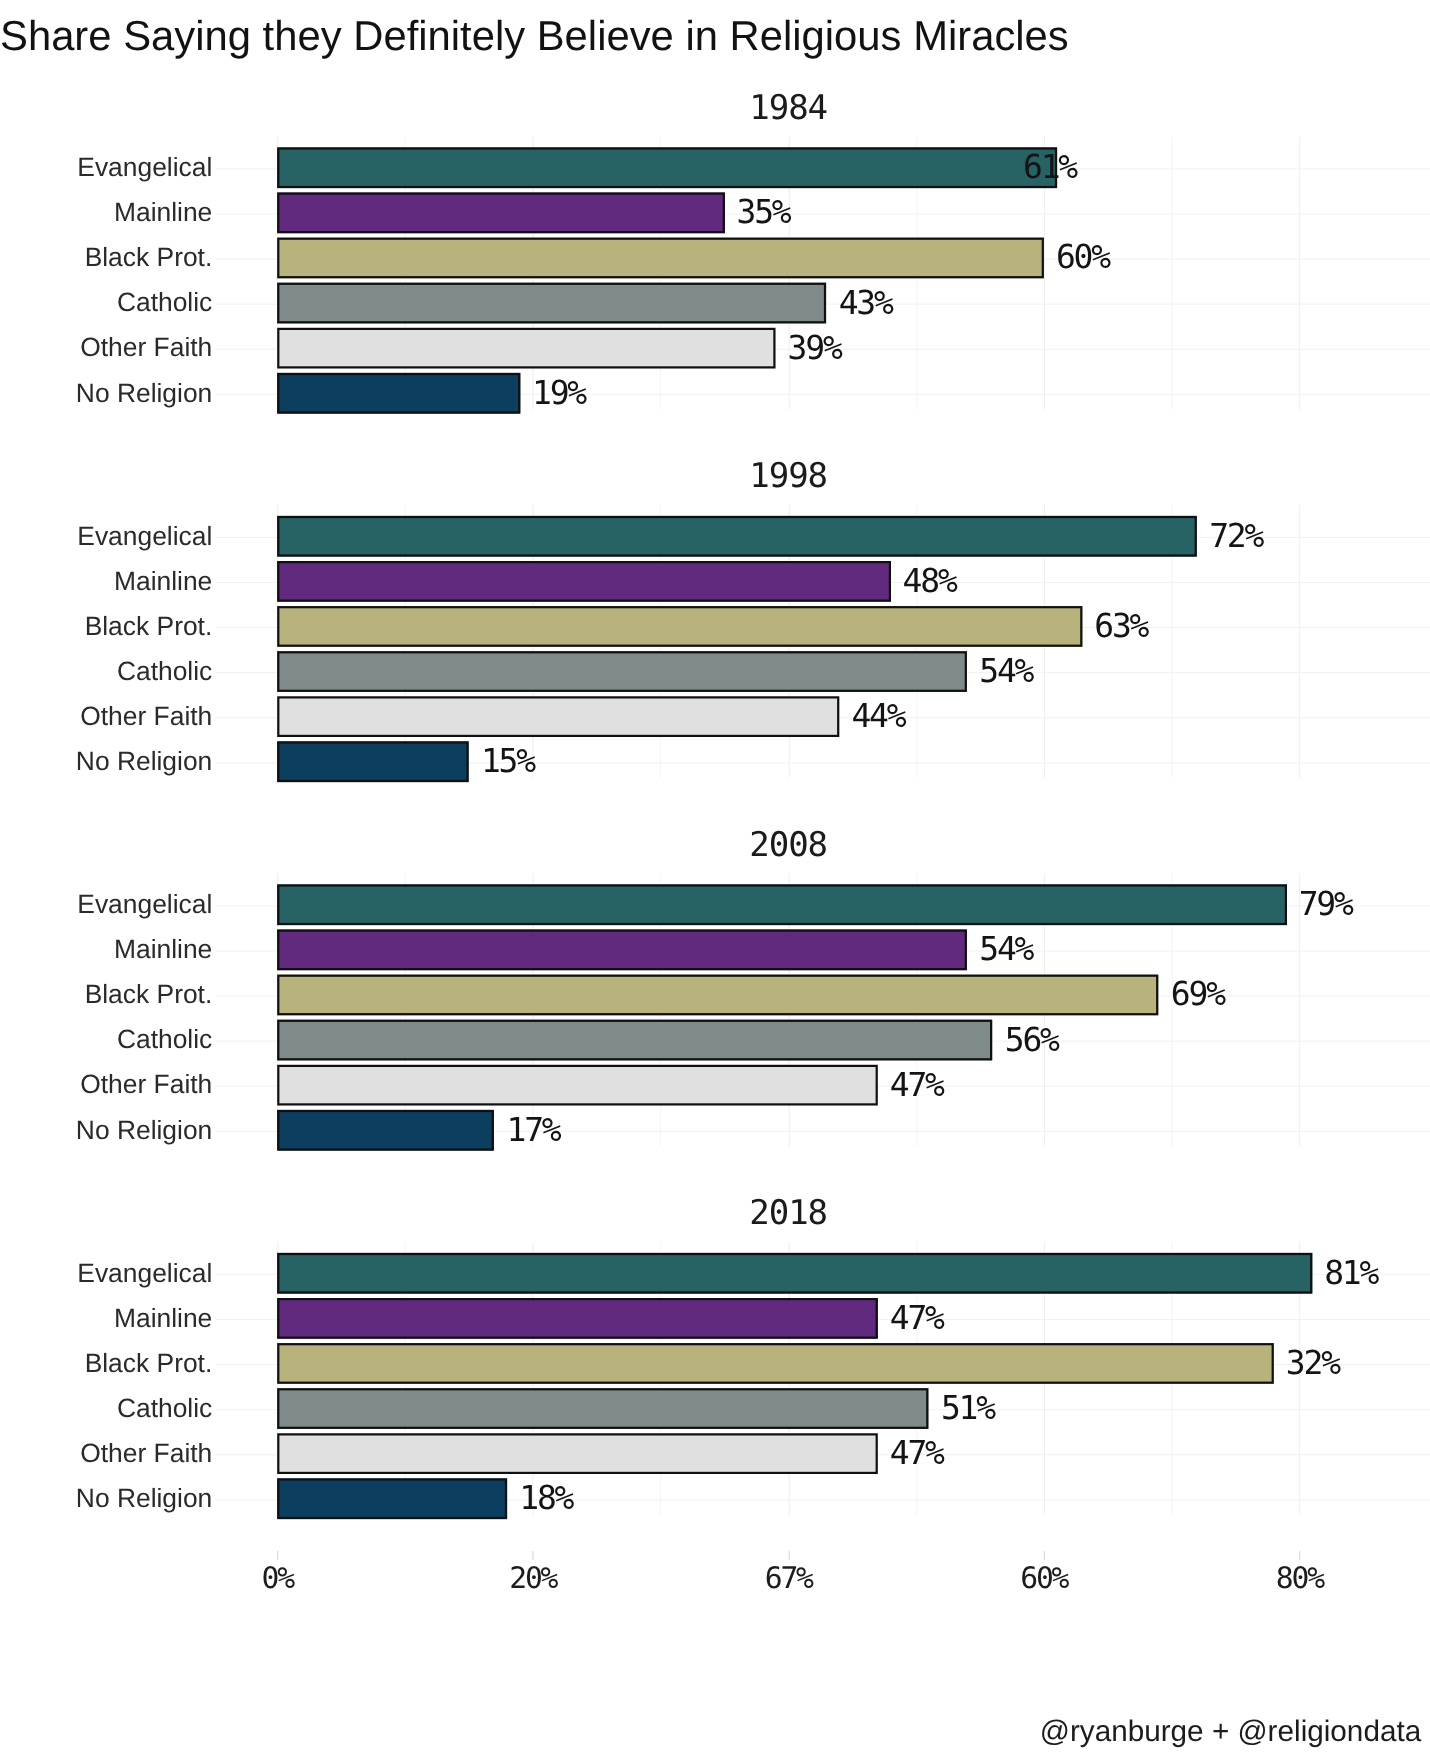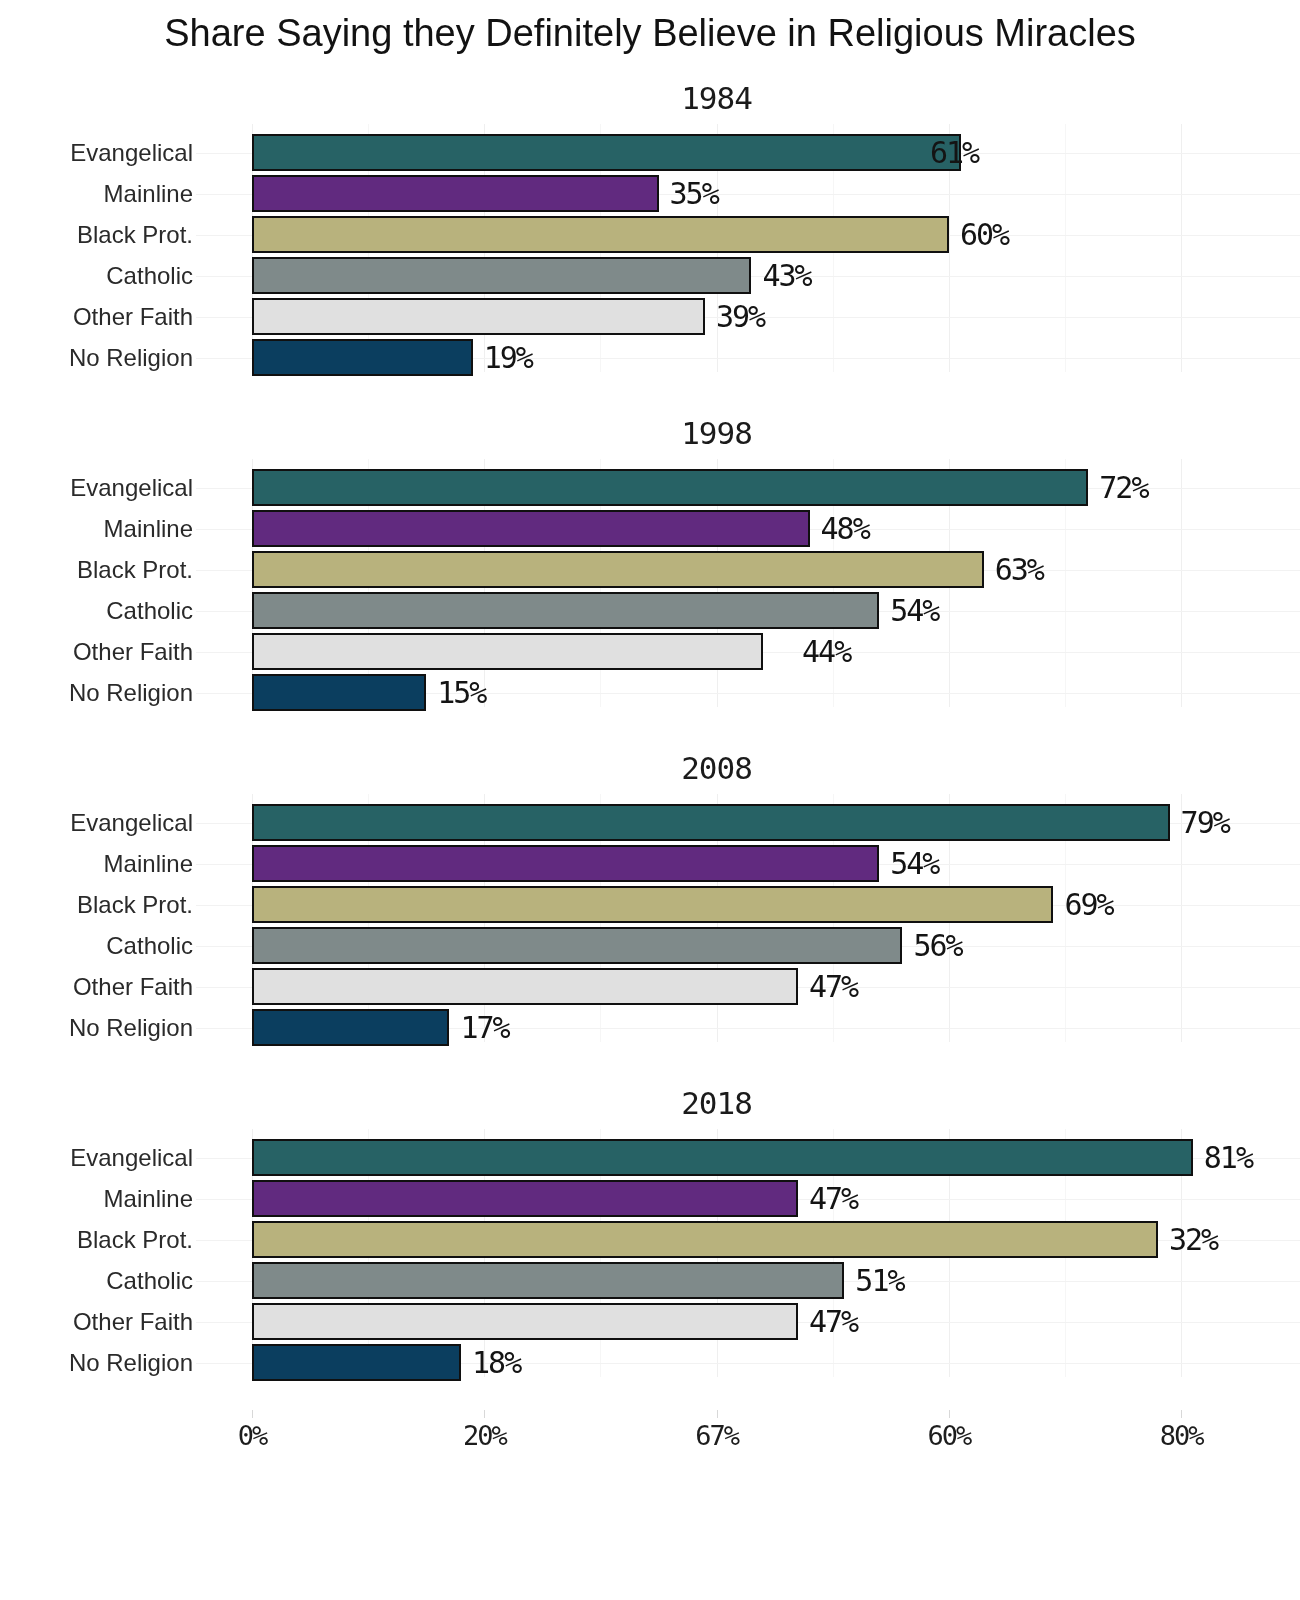--- a/index.html
+++ b/index.html
@@ -22,21 +22,20 @@
     width: 1300px;
     height: 1600px;
   }
 
   
   .chart-title {
     position: absolute;
     top: 12px;
     left: 0;
     width: 1300px;
-    text-align: center;
     font-size: 38px;
     font-weight: 400;
     letter-spacing: 0px;
     color: #121212;
     font-family: "Liberation Sans", sans-serif;
     white-space: nowrap;
   }
 
   
   .panel {
@@ -249,21 +248,21 @@
           <div class="grid-h" style="top: 151.5px;"></div>
           <div class="row" style="top: 131px;">
             <div class="row-label">Catholic</div>
             <div class="bar" style="width: 627.21px; background: rgb(127, 138, 138); border-color: rgb(16, 16, 16);"></div>
             <div class="bar-value" style="left: 890.21px;">54%</div>
           </div>
           <div class="grid-h" style="top: 192.5px;"></div>
           <div class="row" style="top: 172px;">
             <div class="row-label">Other Faith</div>
             <div class="bar" style="width: 511.06px; background: rgb(224, 224, 224); border-color: rgb(16, 16, 16);"></div>
-            <div class="bar-value" style="left: 774.06px; margin-left: 28px;">44%</div>
+            <div class="bar-value" style="left: 774.06px;">44%</div>
           </div>
           <div class="grid-h" style="top: 233.5px;"></div>
           <div class="row" style="top: 213px;">
             <div class="row-label">No Religion</div>
             <div class="bar" style="width: 174.225px; background: rgb(11, 62, 95); border-color: rgb(16, 16, 16);"></div>
             <div class="bar-value" style="left: 437.225px;">15%</div>
           </div>
         </div>
       </div>
       <div class="panel" style="top: 750px;">
@@ -375,15 +374,16 @@
       <div class="xtick-label" style="left: 484.3px;">20%</div>
       <div class="xtick-mark" style="left: 716.6px;"></div>
       <div class="xtick-label" style="left: 716.6px;">67%</div>
       <div class="xtick-mark" style="left: 948.9px;"></div>
       <div class="xtick-label" style="left: 948.9px;">60%</div>
       <div class="xtick-mark" style="left: 1181.2px;"></div>
       <div class="xtick-label" style="left: 1181.2px;">80%</div>
     </div>
 
   <div class="footer">
+    <div class="footer-line">@ryanburge + @religiondata</div>
   </div>
 
 </div>
 
 </body></html>

